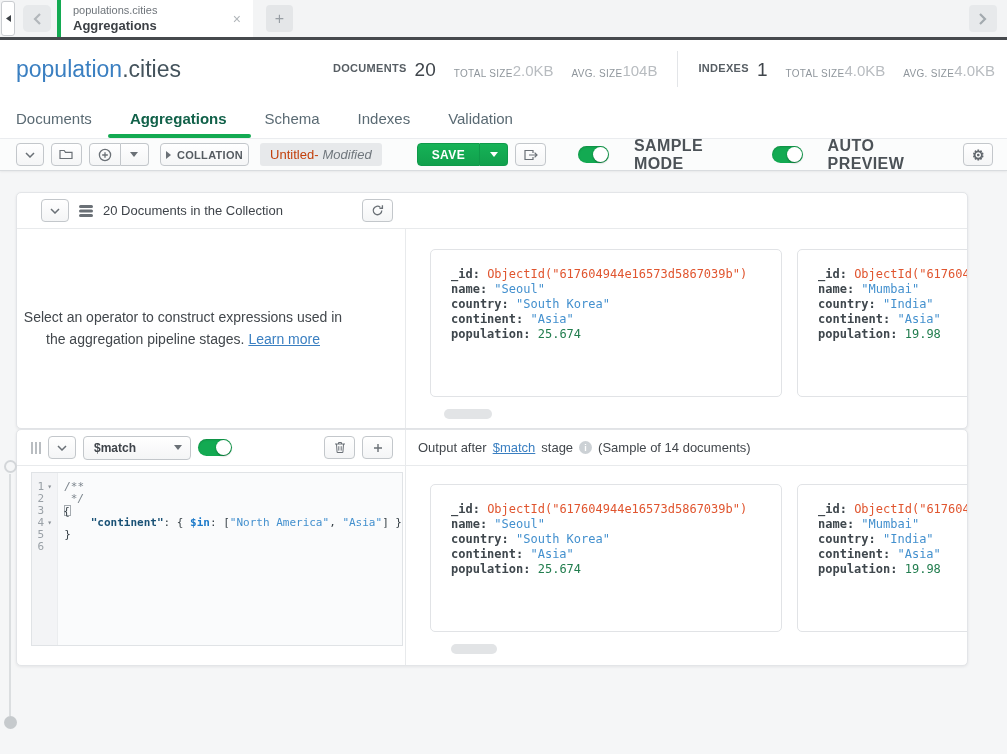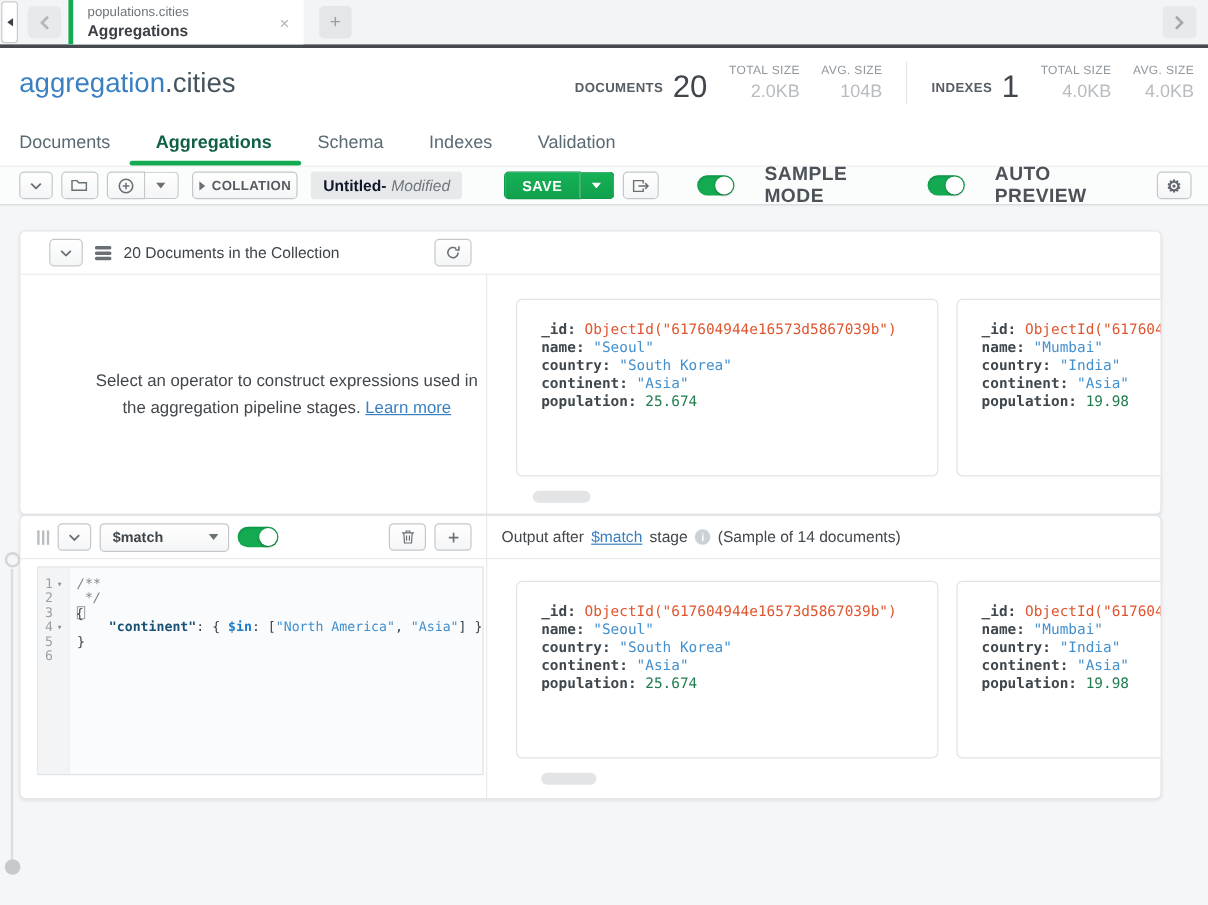--- a/index.html
+++ b/index.html
@@ -25,42 +25,42 @@
 
   
   .header { background:#fff; border-bottom:1px solid #ebedf0; padding-left:16px; }
   .ns-row { height:58px; display:flex; align-items:center; padding-right:12px; }
   .ns { font-size:23px; font-weight:normal; color:#44535c; }
   .ns .db { color:#3a7fc1; }
   .stats { margin-left:auto; display:flex; align-items:center; gap:20px; }
   .stat-group { display:flex; align-items:flex-end; gap:18px; }
   .stat-main { display:flex; align-items:flex-end; gap:8px; }
   .stat-label { font-size:11px; font-weight:bold; color:#565d63; letter-spacing:.3px; padding-bottom:5px; }
-  .stat-count { font-size:26px; color:#3f454b; line-height:.95; }
-  .stat-sub { display:flex; flex-direction:column; align-items:flex-end;justify-content:flex-end; }
+  .stat-count { font-size:19px; color:#3f454b; line-height:.95; }
+  .stat-sub { display:flex; flex-direction:row; align-items:flex-end;justify-content:flex-end; }
   .sub-label { font-size:10px; color:#8f969c; letter-spacing:.3px; }
   .sub-val { font-size:15px; color:#b8bcc0; margin-top:3px; }
   .stat-divider { width:1px; height:36px; background:#e3e5e8; }
   .ctabs { display:flex; gap:38px; height:40px; align-items:stretch; }
   .ctab { font-size:15px; color:#5a6a73; position:relative; display:flex; align-items:center; cursor:pointer; }
   .ctab.active { color:#116149; font-weight:bold; }
   .ctab.active::after { content:""; position:absolute; left:-22px; right:-24px; bottom:0; height:4px; border-radius:3px; background:#13aa52; }
 
   
   .toolbar { height:32px; background:#fbfcfc; border-bottom:1px solid #d9dcdf; box-shadow:0 1px 2px rgba(0,0,0,.06);
              display:flex; align-items:center; padding:0 14px 0 16px; gap:7px; position:relative; z-index:2; }
   .tbtn { height:23px; min-width:28px; border:1px solid #c3c7cb; border-radius:4px; background:linear-gradient(#fff,#f4f5f6);
           display:flex; align-items:center; justify-content:center; color:#555b61; font-size:11px; font-weight:bold;
           padding:0 8px; cursor:pointer; font-family:inherit; }
   .btn-group { display:flex; }
   .btn-group .tbtn:first-child { border-radius:4px 0 0 4px; }
   .btn-group .tbtn:last-child { border-radius:0 4px 4px 0; border-left:none; }
   .collation { gap:6px; letter-spacing:.3px; margin-left:4px; }
   .pipeline-label { background:#e7e9eb; border-radius:3px; padding:4px 10px; font-size:13px; margin-left:4px; display:flex; gap:4px; }
-  .pipeline-name { font-weight:bold; color:#0f172a; }
+  .pipeline-name { font-weight:normal; color:#c2410c; }
   .pipeline-state { font-style:italic; color:#6f767c; }
   .save { background:linear-gradient(#16b257,#11a04c); border-color:#0f9a4a; color:#fff; font-size:12px; letter-spacing:.4px; padding:0 14px;margin-left:28px; }
   .save-caret { background:linear-gradient(#16b257,#11a04c); border-color:#0f9a4a; width:25px; color:#fff; }
   .btn-group .save-caret { border-left:1px solid #0e9147; }
   .toggle-wrap { display:flex; align-items:center; gap:9px; margin-left:18px; cursor:pointer; }
   .toggle { width:34px; height:17px; border-radius:9px; background:#13aa52; position:relative; box-shadow:inset 0 1px 2px rgba(0,0,0,.18); }
   .toggle .knob { position:absolute; right:1px; top:1px; width:15px; height:15px; border-radius:50%; background:#fff;
                   box-shadow:0 1px 2px rgba(0,0,0,.35); }
   .toggle-label { font-size:16px; font-weight:bold; color:#4c5257; letter-spacing:.4px;margin-left:16px; }
   .gear-btn { margin-left:12px; font-size:14px; color:#62686e; }
@@ -78,21 +78,21 @@
   .sh-left { display:flex; align-items:center; gap:10px; padding:0 12px 0 24px; }
   .sh-left2 { padding-left:14px; gap:7px; }
   .sh-right { border-left:1px solid #e8eaec; display:flex; align-items:center; gap:6px; padding-left:12px;
               font-size:13px; color:#42474c; }
   .stage-body { display:grid; grid-template-columns:388px 1fr; height:199px; }
   .sb-right { border-left:1px solid #e8eaec; overflow:hidden; }
   .stage-title { font-size:13px; color:#3f444a; }
   .icon-muted { color:#6a7076; display:flex; }
   .push-right { margin-left:auto; }
 
-  .body-left-center { display:flex; align-items:center; justify-content:flex-end; }
+  .body-left-center { display:flex; align-items:center; justify-content:flex-start; }
   .empty-msg { width:332px; text-align:center; font-size:14px; color:#42474c; line-height:1.55; }
   a.link { color:#3a7fc1; text-decoration:underline; cursor:pointer; }
 
   .preview-pane1 { padding:20px 0 0 24px; }
   .preview-pane2 { padding:18px 0 0 24px; }
   .cards { display:flex; gap:15px; }
   .doc-card { width:352px; min-width:352px; height:148px; border:1px solid #e1e3e6; border-radius:5px; background:#fff;
               padding:17px 0 0 20px; font-family:"DejaVu Sans Mono",monospace; font-size:12px; overflow:hidden; }
   .doc-line { height:15px; line-height:15px; white-space:pre; }
   .dk { font-weight:bold; color:#3f474d; }
@@ -167,21 +167,21 @@
         <svg width="8" height="12" viewBox="0 0 8 12">
             <path d="M1 1l5 5-5 5" fill="none" stroke="#a3aaaf" stroke-width="2.2"></path>
           </svg>
       </span>
     </button>
   </div>
 
   <div class="header">
     <div class="ns-row">
       <div class="ns">
-        <span class="db">aggregation</span><span>.</span><span>cities</span>
+        <span class="db">population</span><span>.</span><span>cities</span>
       </div>
       <div class="stats">
         <div class="stat-group">
           <div class="stat-main">
             <span class="stat-label">DOCUMENTS</span>
             <span class="stat-count">20</span>
           </div>
           <div class="stat-sub">
             <span class="sub-label">TOTAL SIZE</span>
             <span class="sub-val">2.0KB</span>

